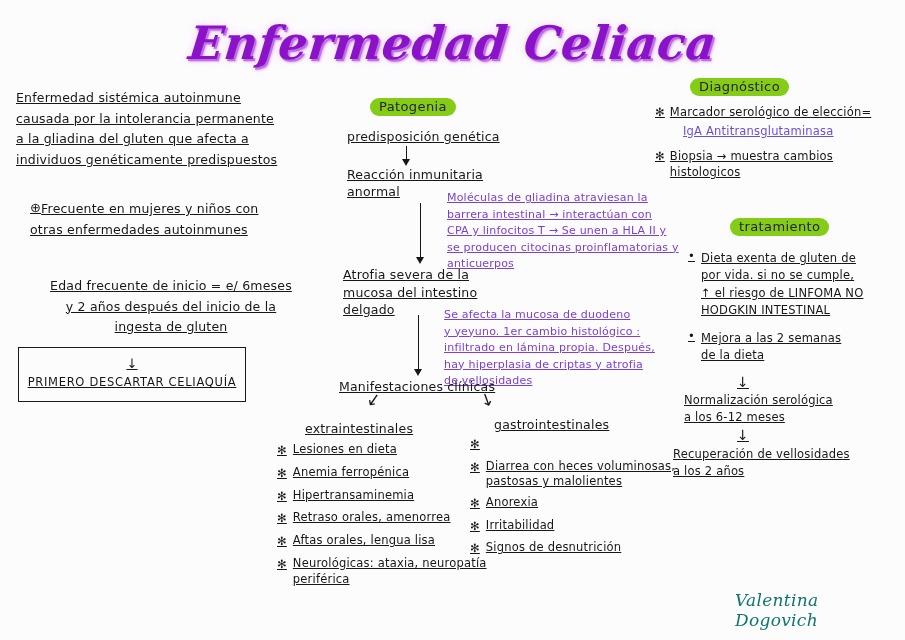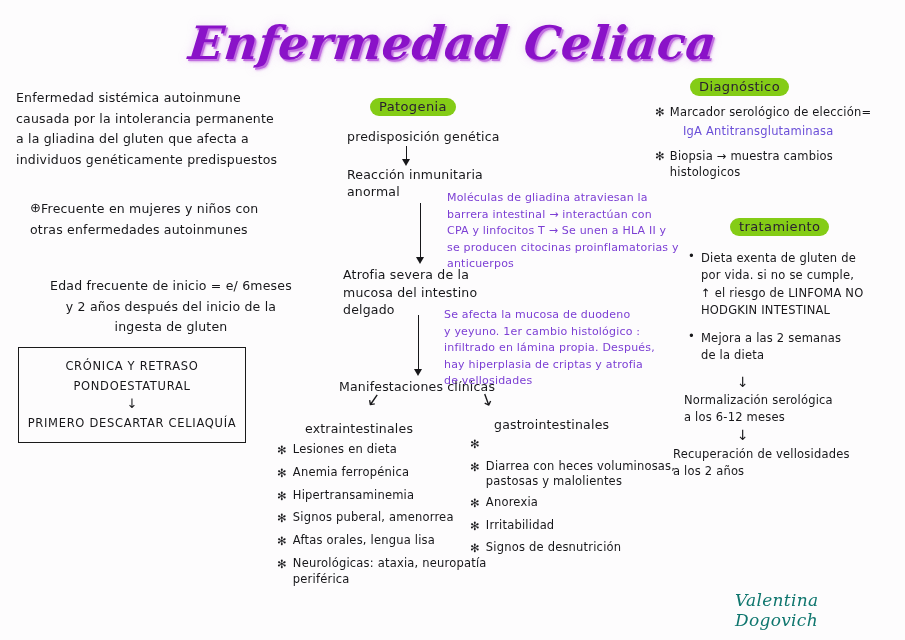--- a/index.html
+++ b/index.html
@@ -34,20 +34,21 @@
   }
 
   
   .hw{
     font-family:"DejaVu Sans", sans-serif;
     font-size:12.5px;
     line-height:1.55;
     color:#17171a;
     white-space:pre-line;
     letter-spacing:.2px;
+    text-decoration:underline;
   }
   .hw.pp{color:#7c3fd4;}
   .hw.blue{color:#6b4fd8;}
 
   .caps{
     font-size:11.5px;
     letter-spacing:.7px;
     line-height:1.75;
   }
   .small{font-size:11.5px;}
@@ -119,21 +120,20 @@
   <div class="abs" style="top:198px;left:30px;width:280px;">
     <span class="hw" style="font-size:13px;vertical-align:top;">⊕</span><span class="hw" style="line-height:1.6;">Frecuente en mujeres y niños con
     otras enfermedades autoinmunes</span>
   </div>
 
   <div class="abs hw" style="top:276px;left:26px;width:290px;line-height:1.65;text-align:center;">Edad frecuente de inicio = e/ 6meses
 y 2 años después del inicio de la
 ingesta de gluten</div>
 
   <div class="abs" id="pedbox">
-    <div class="hw caps">CRÓNICA  Y  RETRASO  PONDOESTATURAL</div>
     <div class="hw" style="font-size:13px;line-height:1.1;margin:1px 0 1px 0;">↓</div>
     <div class="hw caps">PRIMERO  DESCARTAR  CELIAQUÍA</div>
   </div>
 
   <div class="abs" style="top:96px;left:370px;">
     <span class="hl">Patogenia</span>
   </div>
 
   <div class="abs hw" style="top:127px;left:347px;">predisposición genética</div>
 
@@ -186,21 +186,21 @@
     <div style="display:flex;gap:6px;margin-bottom:5px;">
       <span class="hw small">✻</span>
       <span class="hw small" style="line-height:1.35;">Anemia ferropénica</span>
     </div>
     <div style="display:flex;gap:6px;margin-bottom:5px;">
       <span class="hw small">✻</span>
       <span class="hw small" style="line-height:1.35;">Hipertransaminemia</span>
     </div>
     <div style="display:flex;gap:6px;margin-bottom:5px;">
       <span class="hw small">✻</span>
-      <span class="hw small" style="line-height:1.35;">Signos puberal, amenorrea</span>
+      <span class="hw small" style="line-height:1.35;">Retraso orales, amenorrea</span>
     </div>
     <div style="display:flex;gap:6px;margin-bottom:5px;">
       <span class="hw small">✻</span>
       <span class="hw small" style="line-height:1.35;">Aftas orales, lengua lisa</span>
     </div>
     <div style="display:flex;gap:6px;">
       <span class="hw small">✻</span>
       <span class="hw small" style="line-height:1.35;white-space:pre-line;">Neurológicas: ataxia, neuropatía
                         periférica</span>
     </div>

